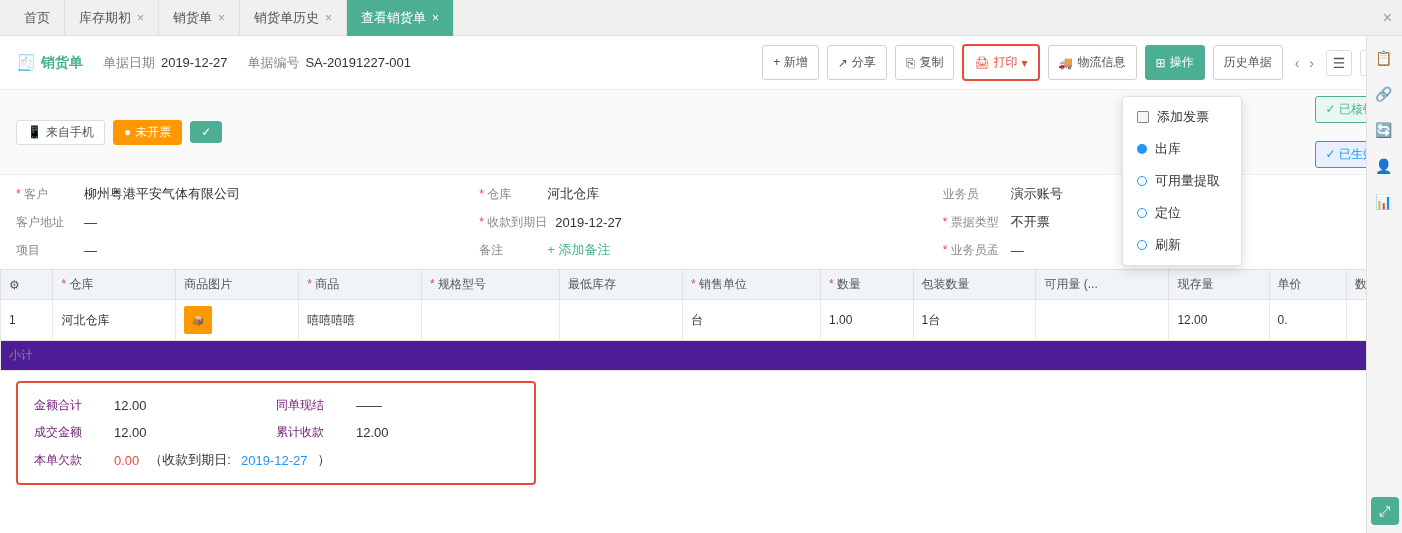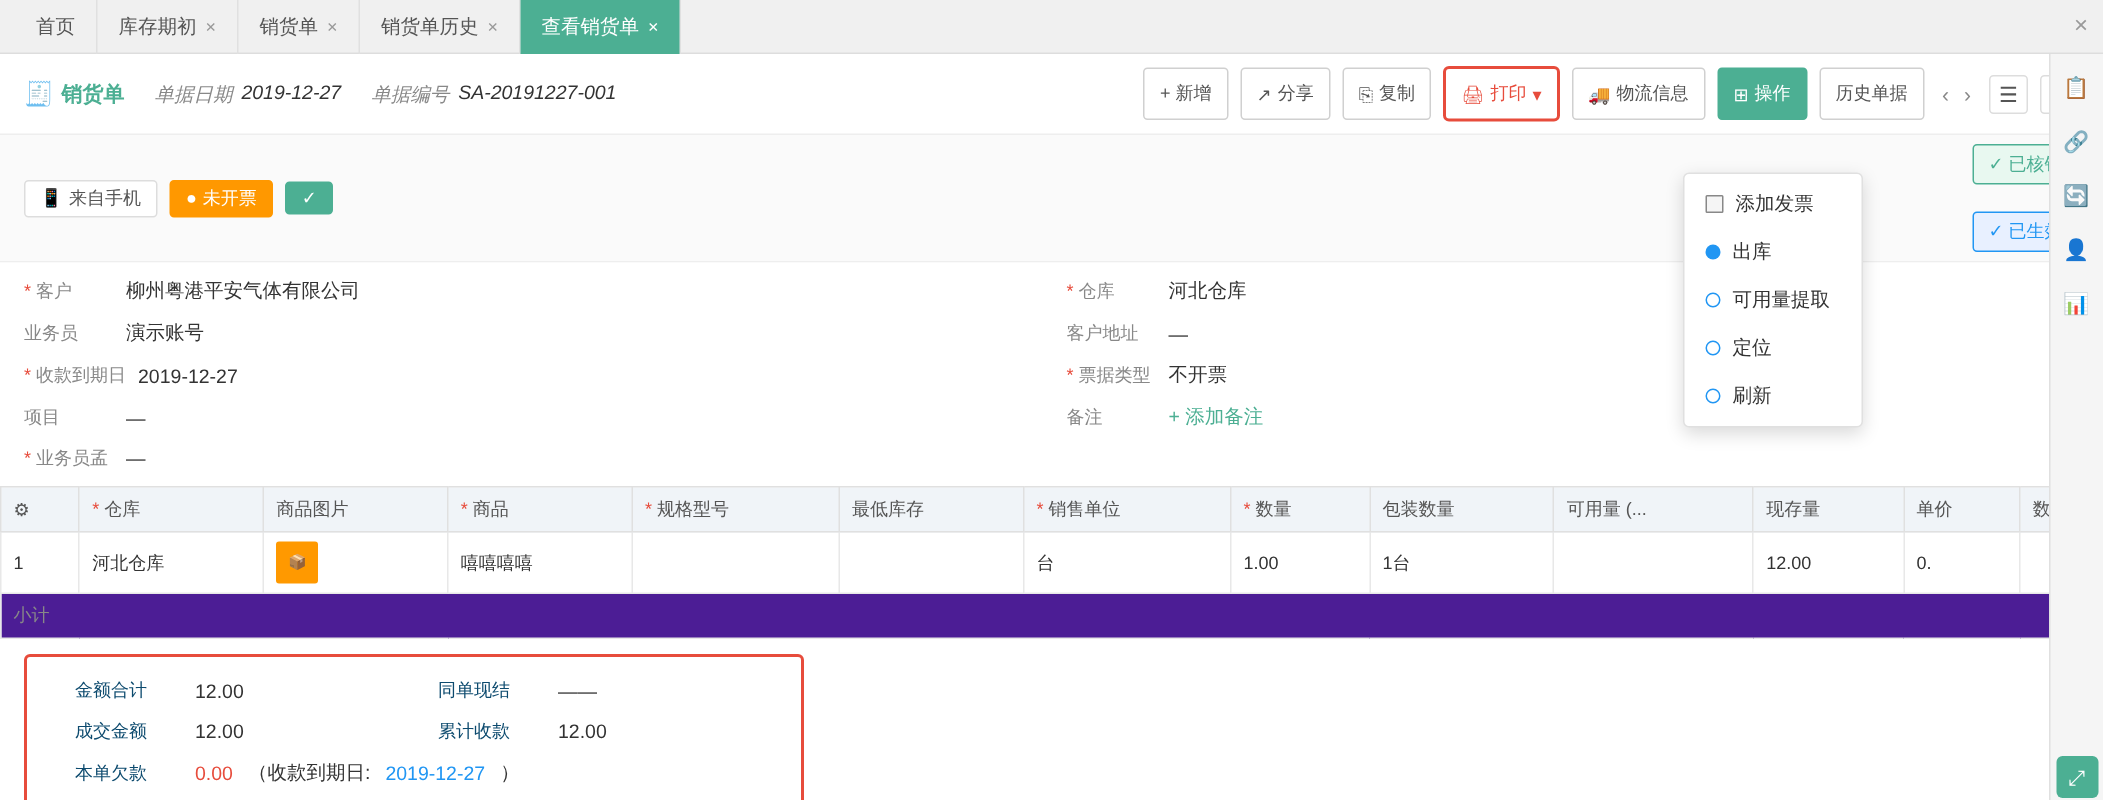--- a/index.html
+++ b/index.html
@@ -42,21 +42,21 @@
       border-bottom: 1px solid #eee;
       background: #fff;
     }
     .doc-title {
       display: flex; align-items: center;
       color: #4caf93; font-size: 14px; font-weight: bold;
       margin-right: 20px;
     }
     .doc-title-icon { margin-right: 5px; font-size: 16px; }
     .doc-meta { display: flex; align-items: center; gap: 20px; font-size: 13px; color: #555; flex: 1; }
-    .doc-meta-item { display: flex; gap: 6px; font-style: italic; }
+    .doc-meta-item { display: flex; align-items: center; gap: 6px; }
     .doc-meta-label { color: #888; }
     .doc-actions { display: flex; align-items: center; gap: 8px; }
     .btn-action {
       display: flex; align-items: center; gap: 4px;
       padding: 8px 10px; border: 1px solid #d0d0d0;
       background: #fff; border-radius: 3px; cursor: pointer; font-size: 12px; color: #555;
     }
 
     .btn-status {
       padding: 4px 10px; border-radius: 3px; font-size: 12px; cursor: pointer;
@@ -79,21 +79,21 @@
     }
     .toolbar-right { margin-left: auto; display: flex; align-items: center; gap: 18px; flex-direction: column; }
     .icon-btn { 
       width: 26px; height: 26px; display: flex; align-items: center; justify-content: center;
       border: 1px solid #ddd; border-radius: 3px; cursor: pointer; background: #fff; color: #555; font-size: 14px;
     }
 
     
     .form-section {
       padding: 10px 16px;
-      display: grid; grid-template-columns: 1fr 1fr;
+      display: grid; grid-template-columns: 1fr 1fr 1fr;
       gap: 10px 20px;
       background: #fff;
     }
     .form-row {
       display: flex; align-items: center; gap: 8px;
     }
     .form-label { color: #888; font-size: 12px; white-space: nowrap; min-width: 60px; }
     .form-label.required::before { content: '* '; color: #e74c3c; }
     .form-value { color: #333; font-size: 13px; }
     .form-value.add-btn { color: #4caf93; cursor: pointer; }
@@ -121,29 +121,29 @@
       border-radius: 4px;
       padding: 12px 16px;
       background: #fff;
       max-width: 520px;
     }
     .payment-box-title { font-size: 14px; font-weight: bold; color: #333; margin-bottom: 10px; }
     .payment-grid {
       display: grid; grid-template-columns: 1fr 1fr; gap: 6px 0;
     }
     .payment-row { display: flex; align-items: center; gap: 10px; padding: 2px 0; }
-    .payment-label { color: #0c4a6e; font-size: 12px; min-width: 70px; margin-left: 16px; }
+    .payment-label { color: #701a75; font-size: 12px; min-width: 70px; }
     .payment-value { font-size: 13px; color: #333; }
     .payment-value.red { color: #e74c3c; }
     .payment-value.blue { color: #2196f3; }
 
     
     .dropdown-menu {
       position: absolute;
-      top: 79px; right: 160px;
+      top: 60px; right: 160px;
       background: #fff;
       border: 1px solid #e0e0e0;
       border-radius: 4px;
       box-shadow: 0 4px 12px rgba(0,0,0,0.15);
       z-index: 100;
       min-width: 120px;
       padding: 4px 0;
     }
     .dropdown-menu-item {
       display: flex; align-items: center; gap: 8px;

